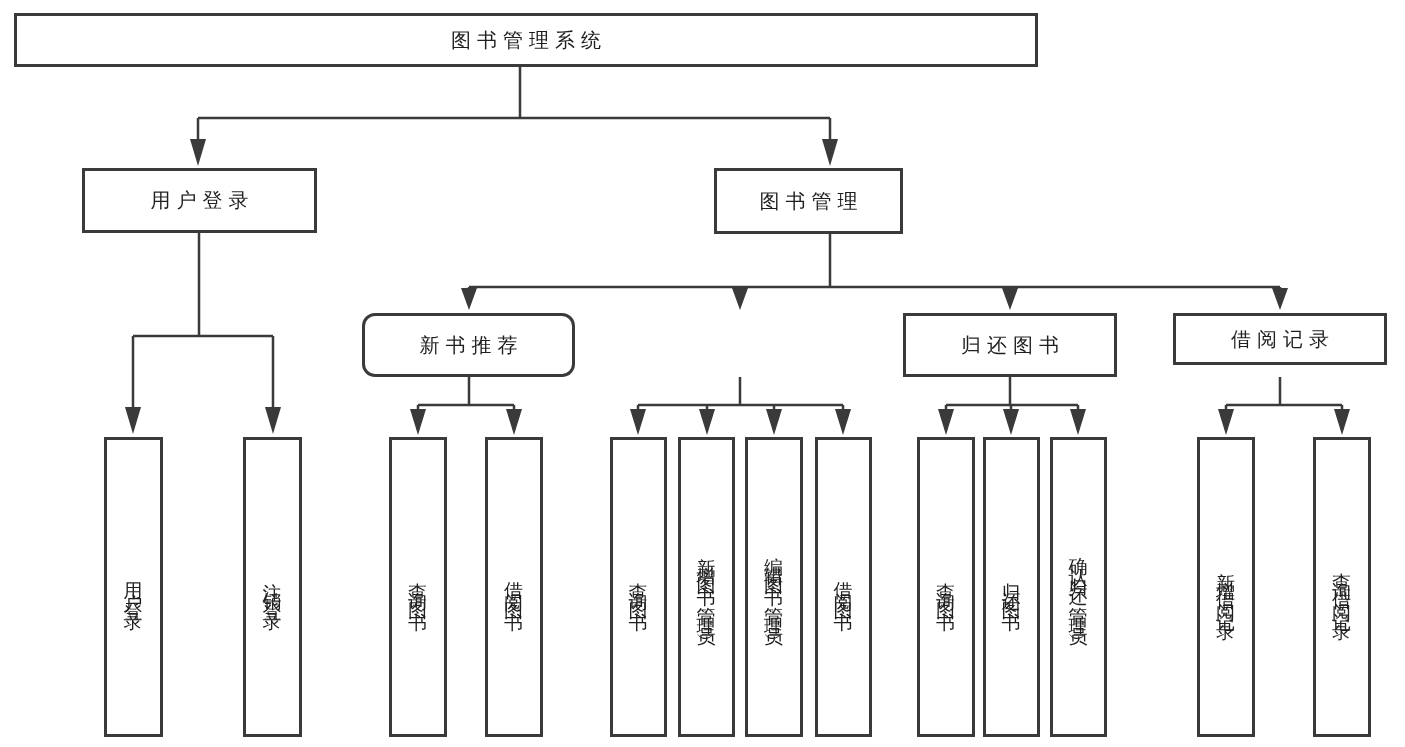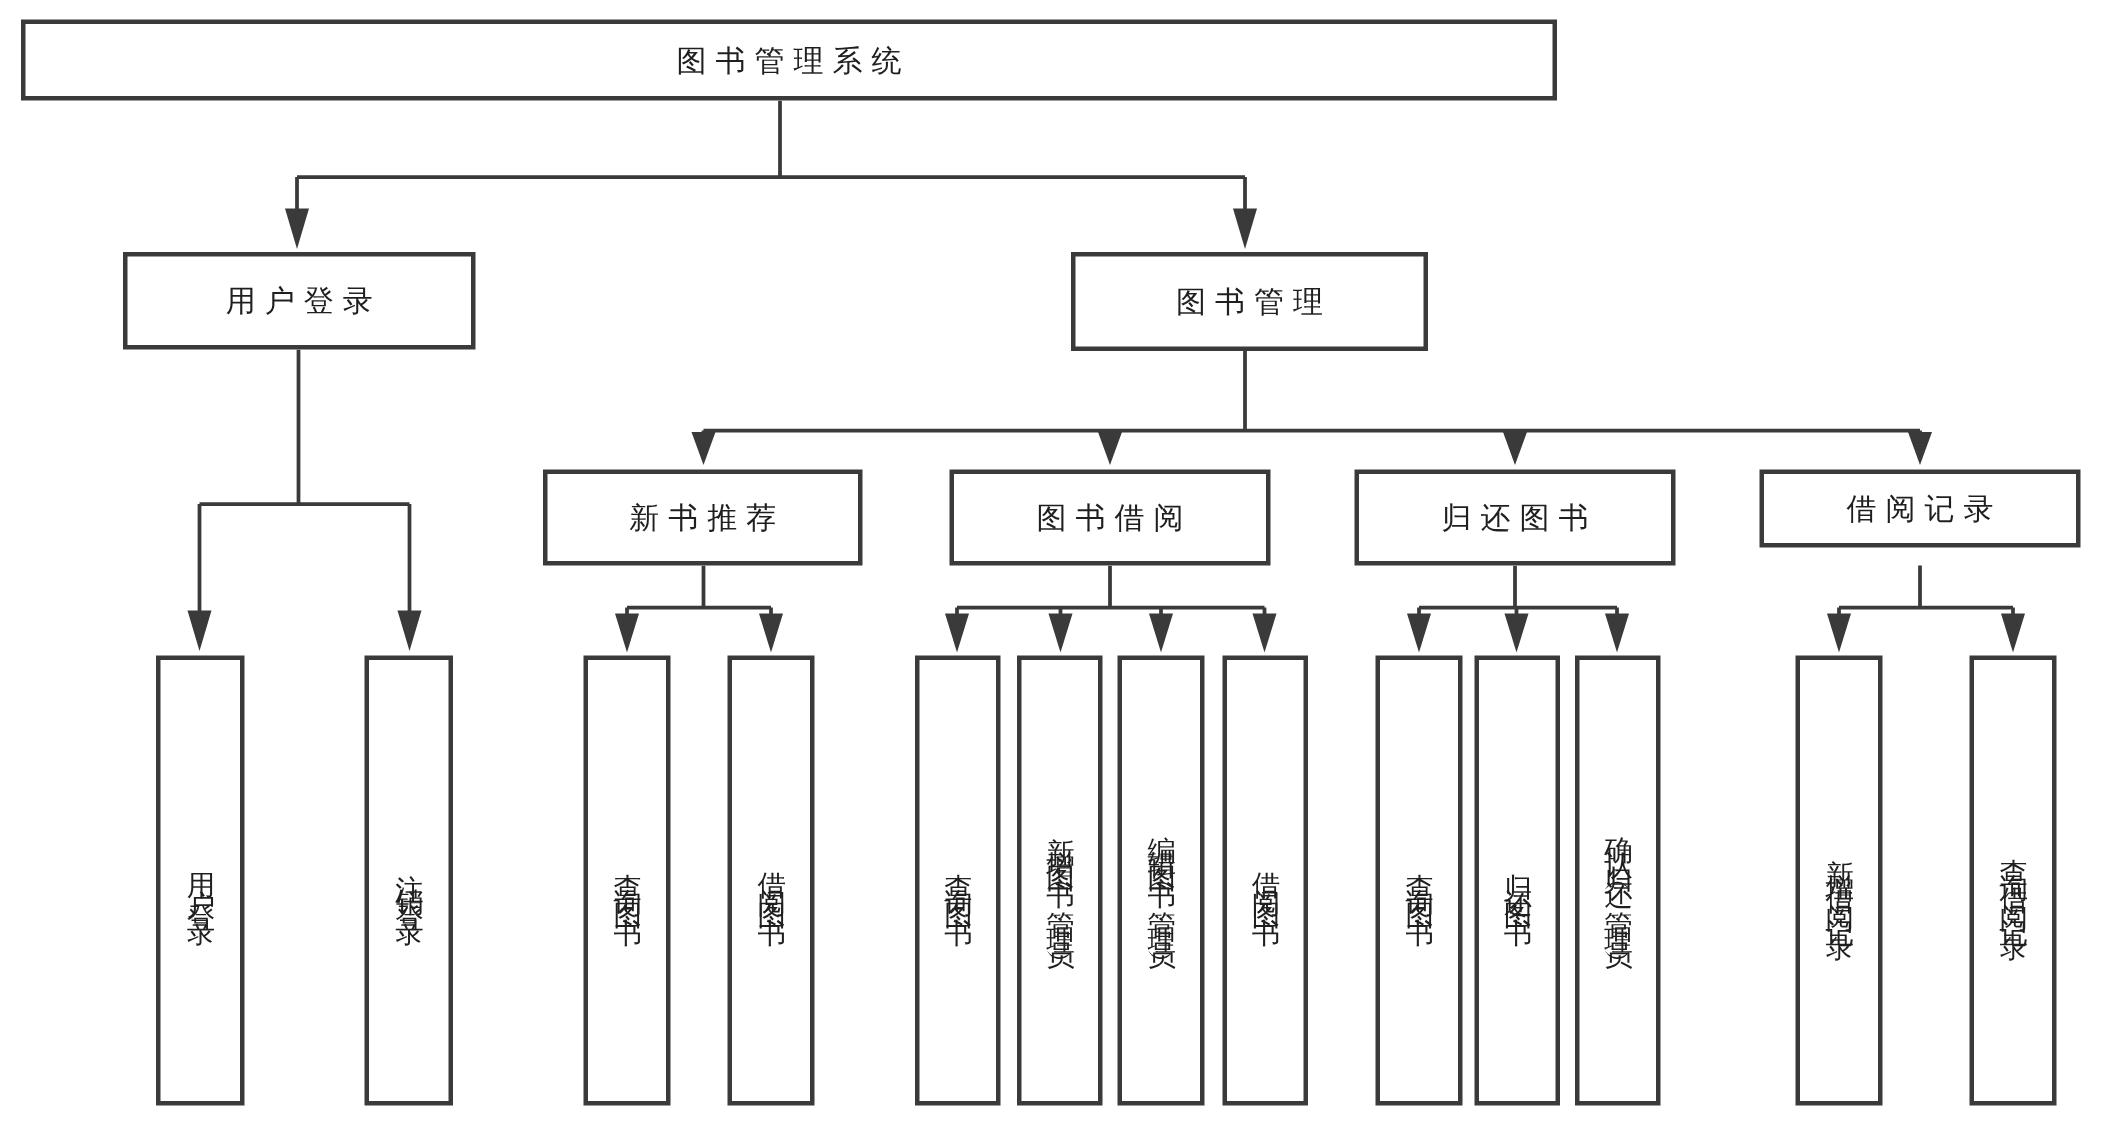--- a/index.html
+++ b/index.html
@@ -100,24 +100,23 @@
       <polygon points="1070,409 1086,409 1078,435"></polygon>
 
       <polygon points="1218,409 1234,409 1226,435"></polygon>
       <polygon points="1334,409 1350,409 1342,435"></polygon>
     </g>
   </svg>
 
   <div class="box hbox" style="left:14px; top:13px; width:1024px; height:54px;">图书管理系统</div>
 
   <div class="box hbox" style="left:82px; top:168px; width:235px; height:65px;">用户登录</div>
-  <div class="box hbox" style="left:714px; top:168px; width:238px; height:66px;">图书管理</div>
+  <div class="box hbox" style="left:714px; top:168px; width:189px; height:66px;">图书管理</div>
 
-  <div class="box hbox" style="left:362px; top:313px; width:213px; height:64px;">新书推荐</div>
-  <div class="box hbox" style="left:633px; top:313px; width:214px; height:64px;">图书借阅</div>
+  <div class="box hbox" style="left:362px; top:313px; width:213px; height:64px;border-radius:13px;">新书推荐</div>
   <div class="box hbox" style="left:903px; top:313px; width:214px; height:64px;">归还图书</div>
   <div class="box hbox" style="left:1173px; top:313px; width:214px; height:52px;">借阅记录</div>
 
   <div class="box vbox" style="left:104px; top:437px; width:59px; height:300px;">用户登录</div>
   <div class="box vbox" style="left:243px; top:437px; width:59px; height:300px;">注销登录</div>
 
   <div class="box vbox" style="left:389px; top:437px; width:58px; height:300px;">查询图书</div>
   <div class="box vbox" style="left:485px; top:437px; width:58px; height:300px;">借阅图书</div>
 
   <div class="box vbox" style="left:610px; top:437px; width:57px; height:300px;">查询图书</div>

